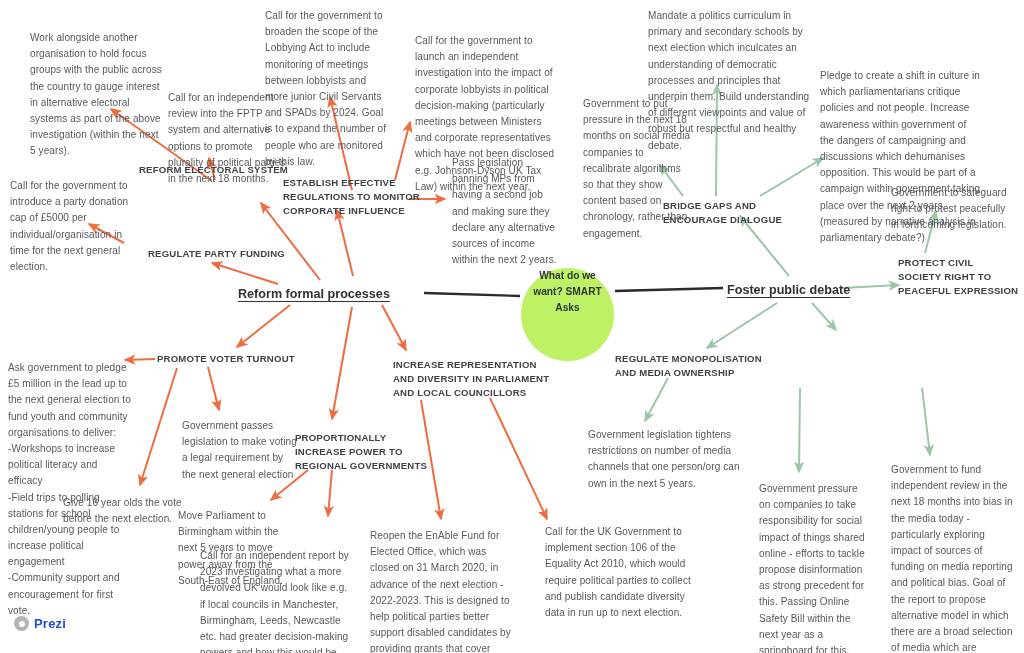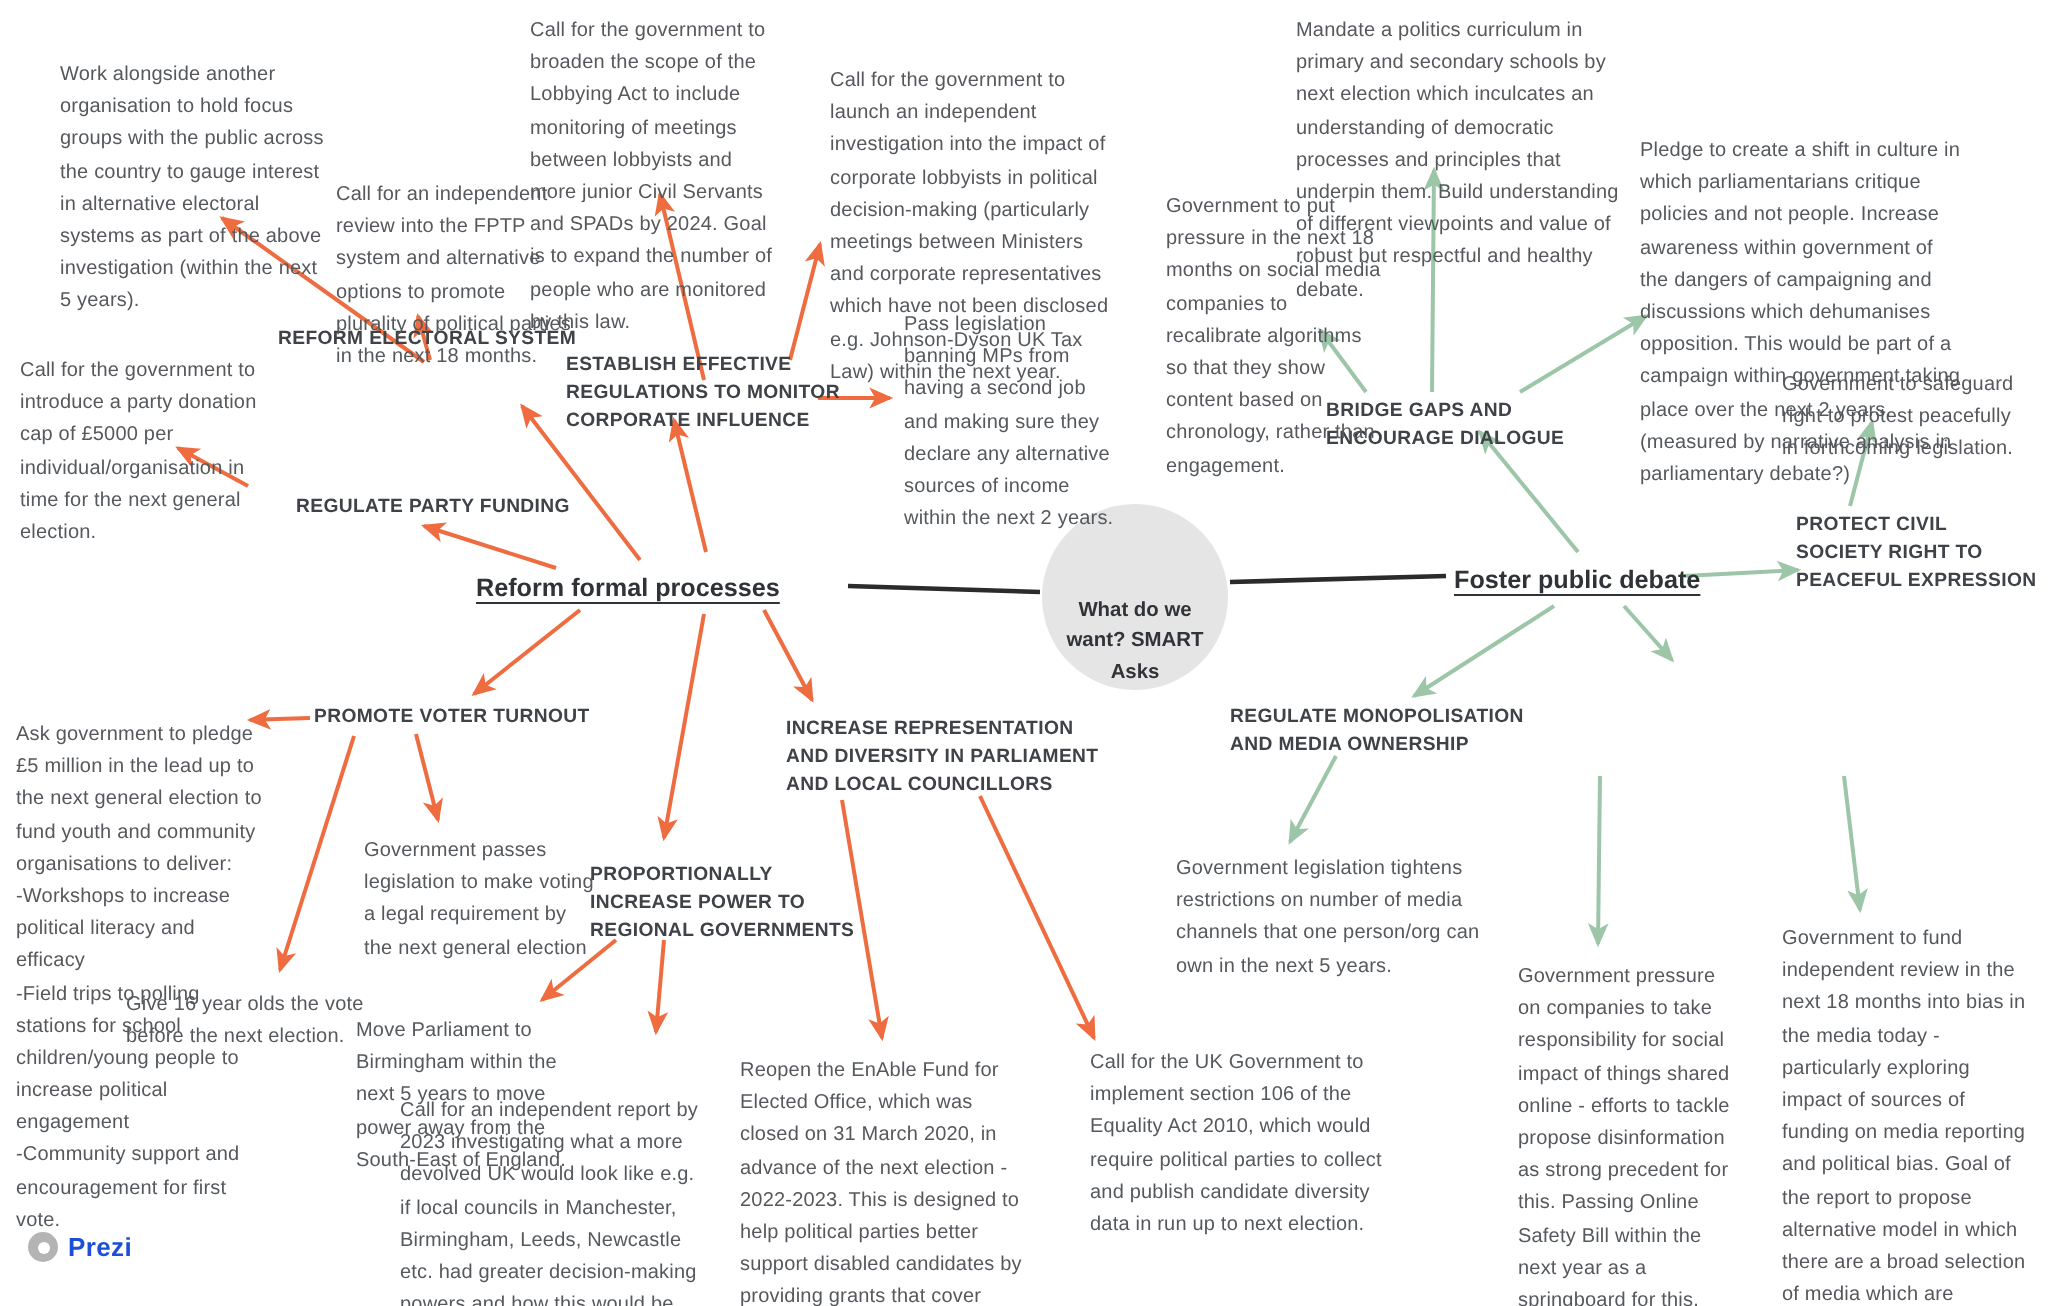--- a/index.html
+++ b/index.html
@@ -51,27 +51,27 @@
     font-size: 12.6px;
     font-weight: bold;
     font-family: "Liberation Sans", sans-serif;
     text-decoration: underline;
     text-underline-offset: 2.5px;
     white-space: nowrap;
   }
   #center-node {
     position: absolute;
     left: 521px;
-    top: 252px;
+    top: 268px;
     width: 93px;
     height: 93px;
     border-radius: 50%;
-    background: #e5e5e5;
+    background: #bef264;
     display: flex;
-    align-items: flex-end;
+    align-items: flex-start;
     justify-content: center;
     text-align: center;
   }
   #center-node span {
     color: #303337;
     font-size: 10.2px;
     font-weight: bold;
     line-height: 1.55;
     font-family: "Liberation Sans", sans-serif;
     white-space: pre-line;

